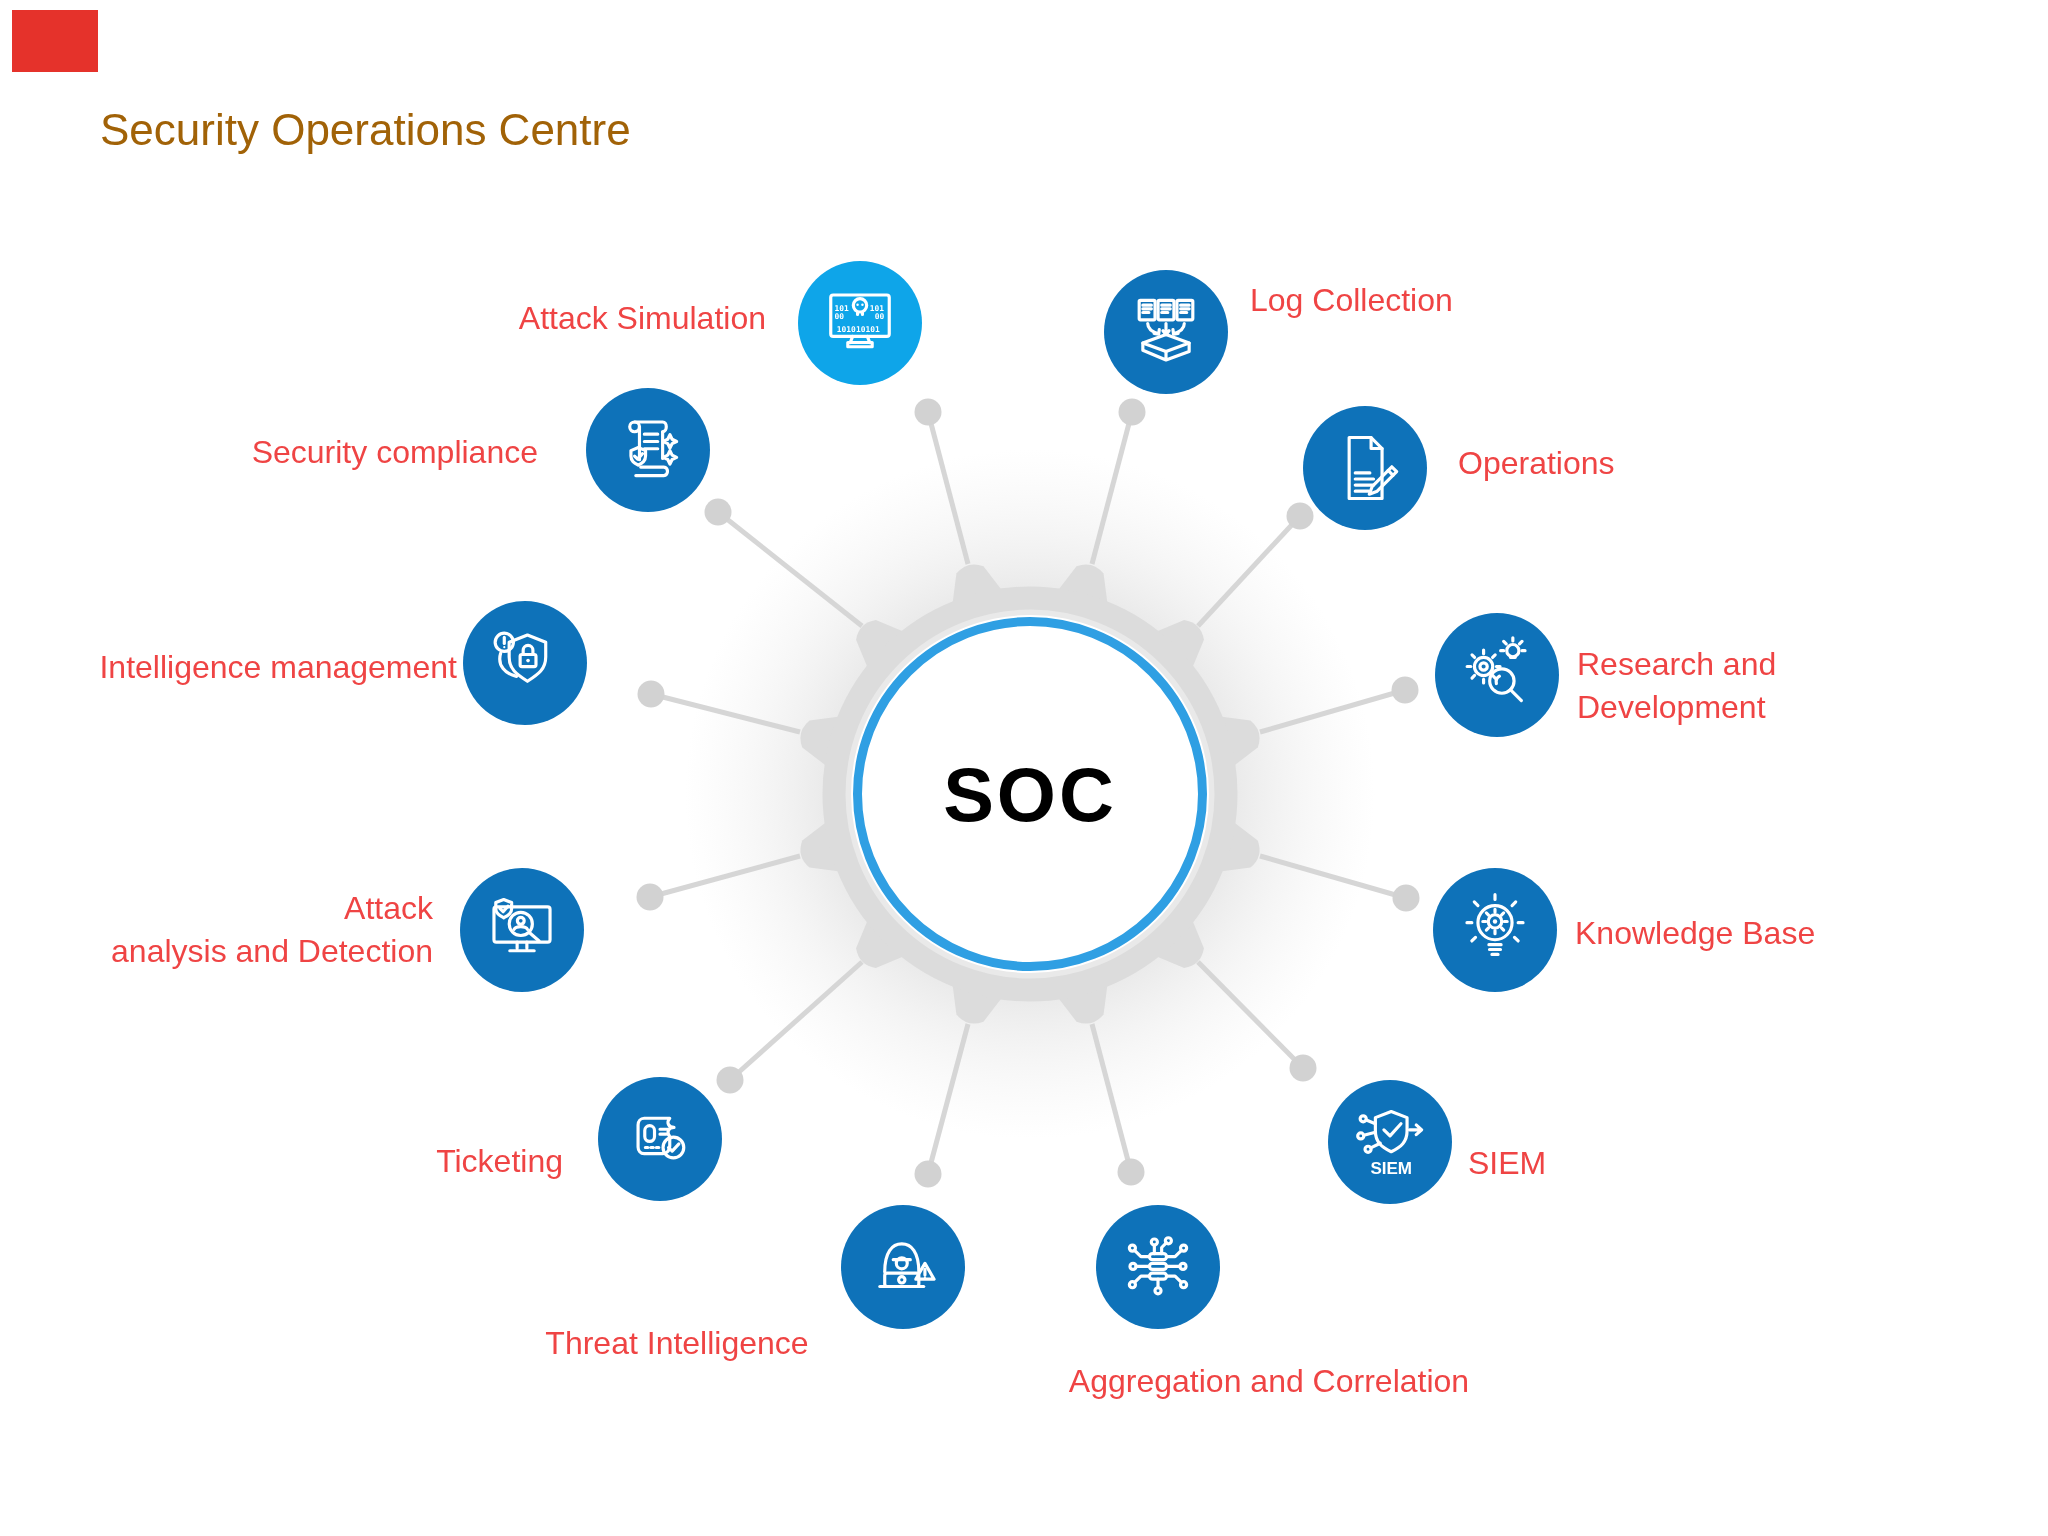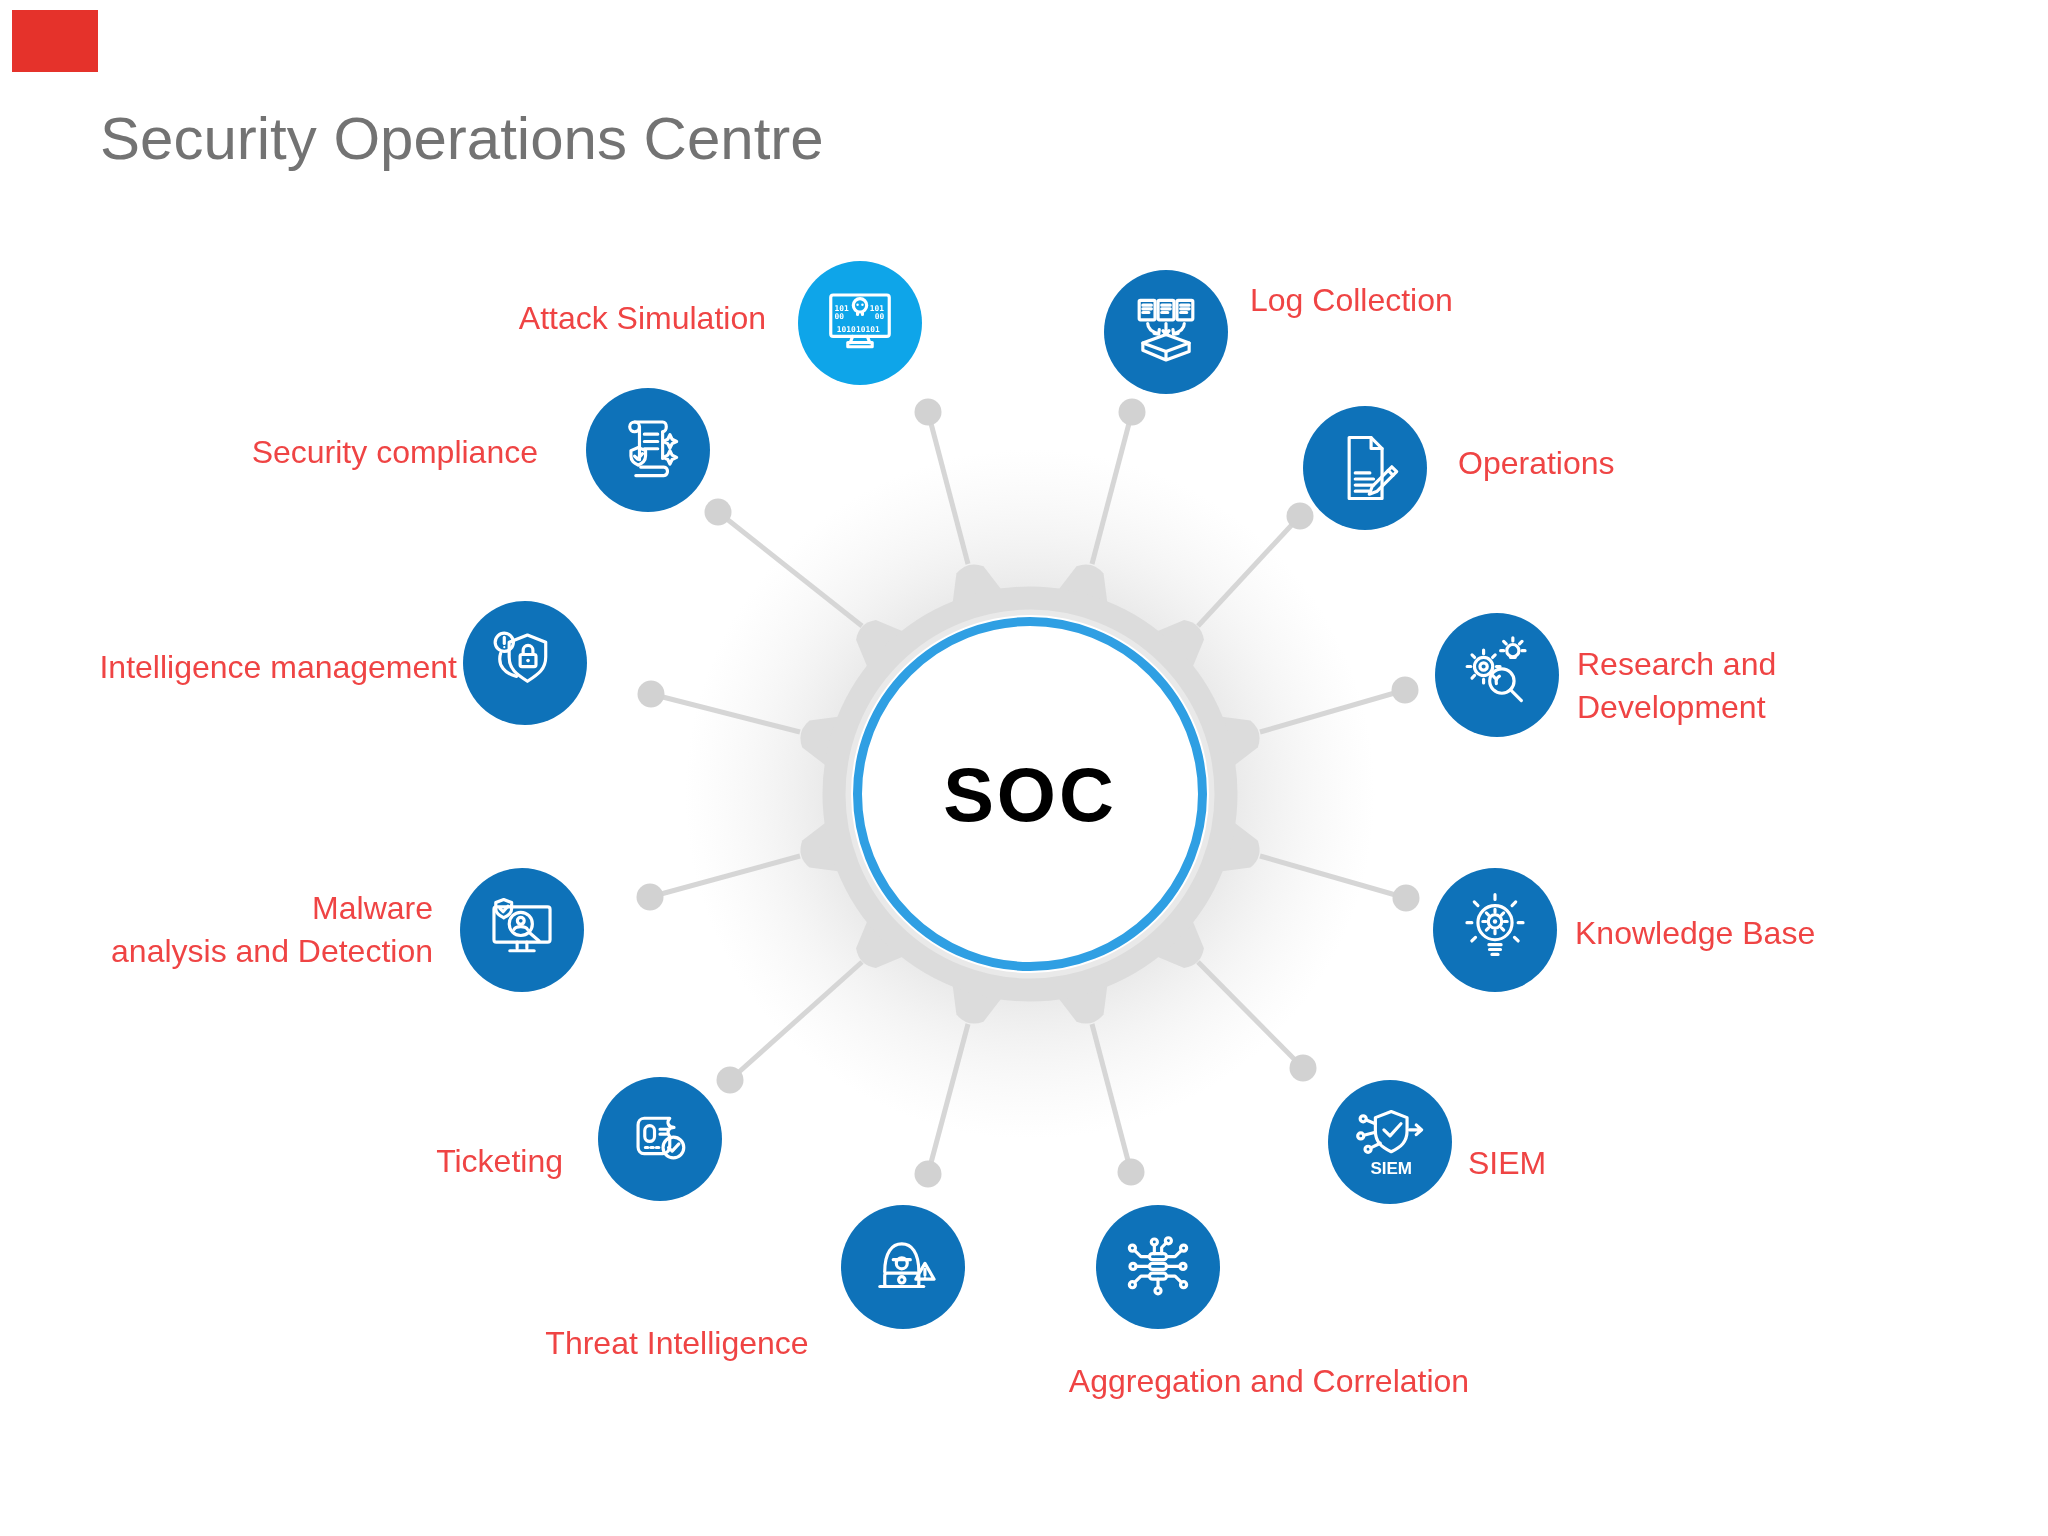--- a/index.html
+++ b/index.html
@@ -1,19 +1,19 @@
 <!DOCTYPE html>
 <html><head>
 <meta charset="utf-8">
 <style>
   html,body{margin:0;padding:0;}
   body{width:2048px;height:1536px;position:relative;background:#ffffff;overflow:hidden;
        font-family:"Liberation Sans",sans-serif;}
   .abs{position:absolute;}
-  #title{left:100px;top:106px;font-size:60px;color:#737373;line-height:1.1;white-space:nowrap;}
+  #title{left:100px;top:106px;font-size:44px;color:#a16207;line-height:1.1;white-space:nowrap;}
   #red-marker{left:12px;top:10px;width:86px;height:62px;}
   #hub-svg{left:0;top:0;}
   #soc-label{left:1030px;top:794px;transform:translate(-50%,-50%);
              font-size:76px;font-weight:bold;color:#000000;letter-spacing:3px;}
   .icon-circle{position:absolute;width:124px;height:124px;border-radius:50%;
                display:flex;align-items:center;justify-content:center;}
   .icon-circle svg{width:78px;height:78px;display:block;}
   .icon-circle svg *{stroke:#ffffff;fill:none;stroke-width:2.6;stroke-linecap:round;stroke-linejoin:round;}
   .icon-circle svg .f{fill:#ffffff;stroke:none;}
   .icon-circle svg text{stroke:none;fill:#ffffff;}
@@ -263,16 +263,16 @@
 <div class="lbl r" style="right:1282px;top:318px;">Attack Simulation</div>
 <div class="lbl" style="left:1250px;top:300px;">Log Collection</div>
 <div class="lbl" style="left:1458px;top:463px;">Operations</div>
 <div class="lbl" style="left:1577px;top:686px;">Research and
 Development</div>
 <div class="lbl" style="left:1575px;top:933px;">Knowledge Base</div>
 <div class="lbl" style="left:1468px;top:1163px;">SIEM</div>
 <div class="lbl c" style="left:1269px;top:1381px;">Aggregation and Correlation</div>
 <div class="lbl c" style="left:677px;top:1343px;">Threat Intelligence</div>
 <div class="lbl r" style="right:1485px;top:1161px;">Ticketing</div>
-<div class="lbl r" style="right:1615px;top:930px;">Malware
+<div class="lbl r" style="right:1615px;top:930px;">Attack
 analysis and Detection</div>
 <div class="lbl r" style="right:1591px;top:667px;">Intelligence management</div>
 <div class="lbl r" style="right:1510px;top:452px;">Security compliance</div>
 
 </body></html>

